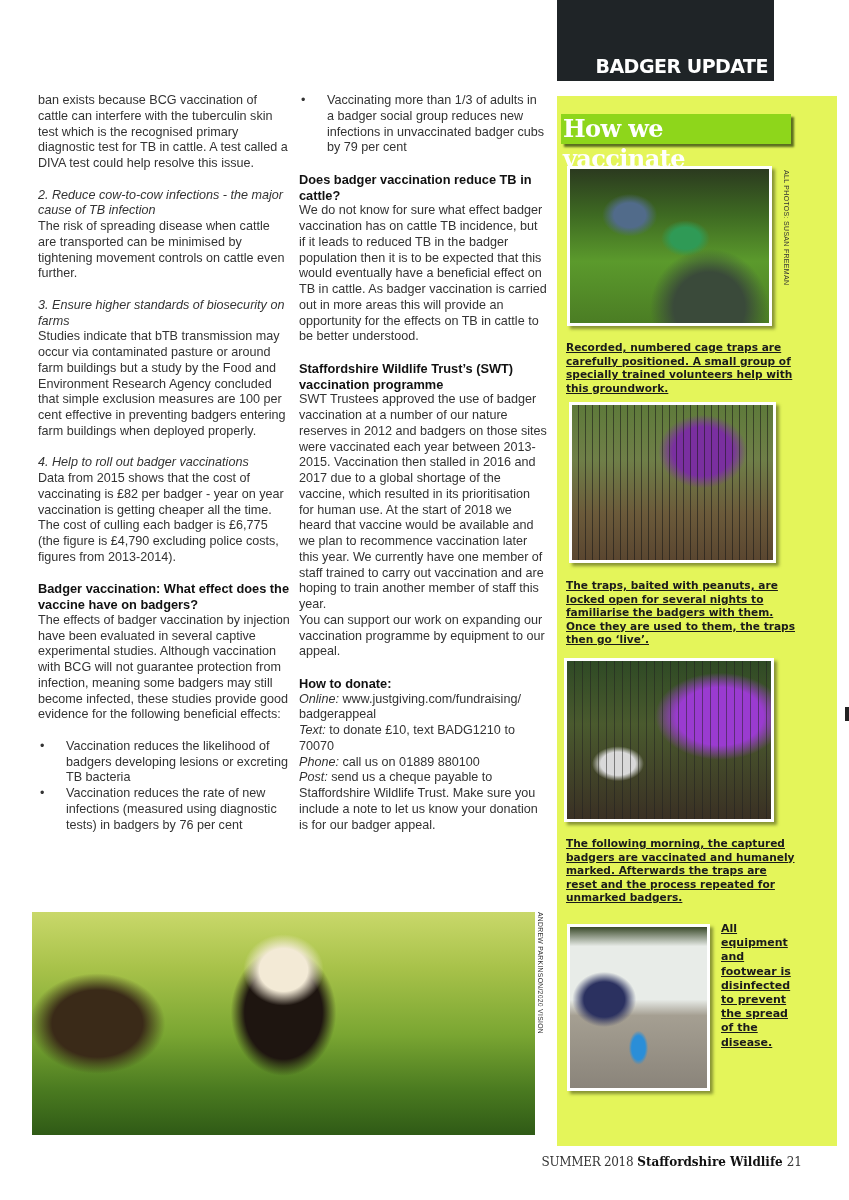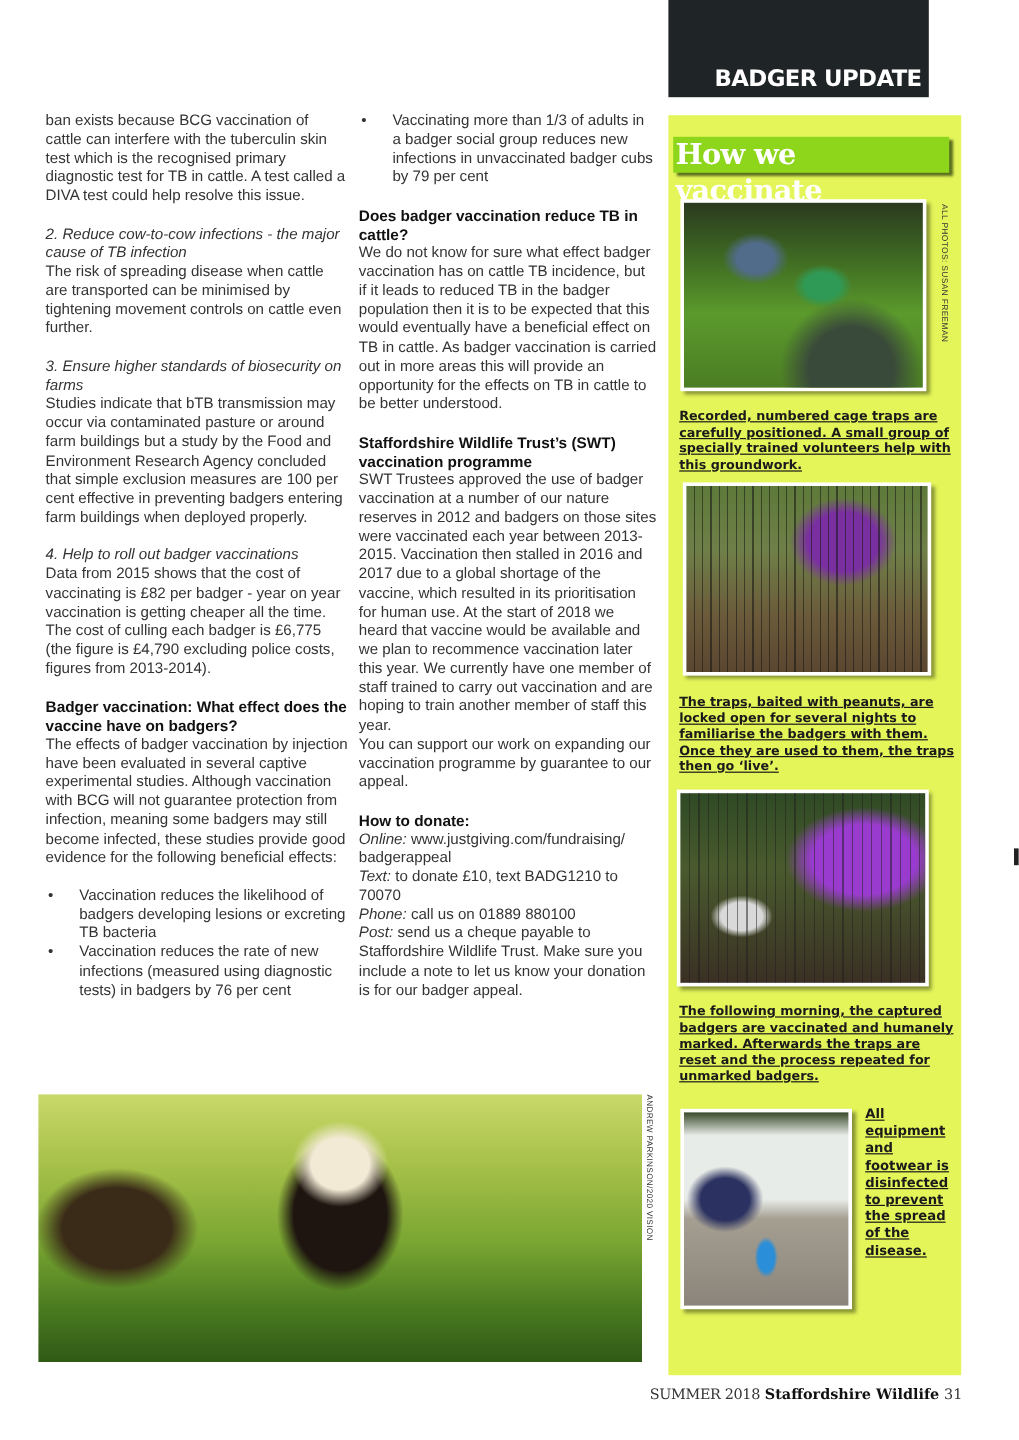--- a/index.html
+++ b/index.html
@@ -21,21 +21,21 @@
   .col2 { left: 299px; top: 93px; width: 248px; }
   .col p { margin: 0; }
   .gap { height: 15.75px; }
   .it { font-style: italic; }
   .bh { font-weight: bold; color: #111; font-size: 12.8px; }
   .bullets { list-style: none; }
   .bullets li { position: relative; padding-left: 28px; }
   .bullets li::before { content: "•"; position: absolute; left: 2px; top: 0; }
 
   .sidebar {
-    position: absolute; left: 557px; top: 96px; width: 244px; height: 1050px;
+    position: absolute; left: 557px; top: 96px; width: 280px; height: 1050px;
     background: #e4f55a;
   }
   .sidebar-title {
     position: absolute; left: 4px; top: 18px; width: 230px; height: 30px;
     background: #8ed61b;
     box-shadow: 3px 3px 2px #5b6e1f;
     color: #ffffff; font-family: "DejaVu Serif", serif; font-weight: bold;
     font-size: 24px; line-height: 30px; padding-left: 2px; letter-spacing: -0.6px;
   }
   .photo {
@@ -129,21 +129,21 @@
 <div class="col col2">
   <ul class="bullets">
     <li>Vaccinating more than 1/3 of adults in a badger social group reduces new infections in unvaccinated badger cubs by 79 per cent</li>
   </ul>
   <div class="gap"></div>
   <p class="bh">Does badger vaccination reduce TB in cattle?</p>
   <p>We do not know for sure what effect badger vaccination has on cattle TB incidence, but if it leads to reduced TB in the badger population then it is to be expected that this would eventually have a beneficial effect on TB in cattle. As badger vaccination is carried out in more areas this will provide an opportunity for the effects on TB in cattle to be better understood.</p>
   <div class="gap"></div>
   <p class="bh">Staffordshire Wildlife Trust’s (SWT) vaccination programme</p>
   <p>SWT Trustees approved the use of badger vaccination at a number of our nature reserves in 2012 and badgers on those sites were vaccinated each year between 2013-2015. Vaccination then stalled in 2016 and 2017 due to a global shortage of the vaccine, which resulted in its prioritisation for human use. At the start of 2018 we heard that vaccine would be available and we plan to recommence vaccination later this year. We currently have one member of staff trained to carry out vaccination and are hoping to train another member of staff this year.</p>
-  <p>You can support our work on expanding our vaccination programme by guarantee to our appeal.</p>
+  <p>You can support our work on expanding our vaccination programme by equipment to our appeal.</p>
   <div class="gap"></div>
   <p class="bh">How to donate:</p>
   <p><span class="it">Online:</span><span> www.justgiving.com/fundraising/ badgerappeal</span></p>
   <p><span class="it">Text:</span><span> to donate £10, text BADG1210 to 70070</span></p>
   <p><span class="it">Phone:</span><span> call us on 01889 880100</span></p>
   <p><span class="it">Post:</span><span> send us a cheque payable to Staffordshire Wildlife Trust. Make sure you include a note to let us know your donation is for our badger appeal.</span></p>
 </div>
 
 <div class="sidebar">
   <div class="sidebar-title">How we vaccinate</div>
@@ -167,16 +167,16 @@
   <div class="photo" style="left:10px; top:828px; width:143px; height:167px;">
     <div class="pic pic4"></div>
   </div>
   <div class="caption" style="left:164px; top:826px; width:78px; font-size:11px; line-height:14.2px;">All equipment and footwear is disinfected to prevent the spread of the disease.</div>
 </div>
 
 <div class="badger-photo"></div>
 <div class="credit-vert credit-badger">ANDREW PARKINSON/2020 VISION</div>
 
 <div class="footer">
-  <span class="season">SUMMER 2018</span><span class="mag">Staffordshire Wildlife</span><span>31</span>
+  <span class="season">SUMMER 2018</span><span class="mag">Staffordshire Wildlife</span><span>21</span>
 </div>
 
 <div class="edge-mark"></div>
 
 </body></html>

